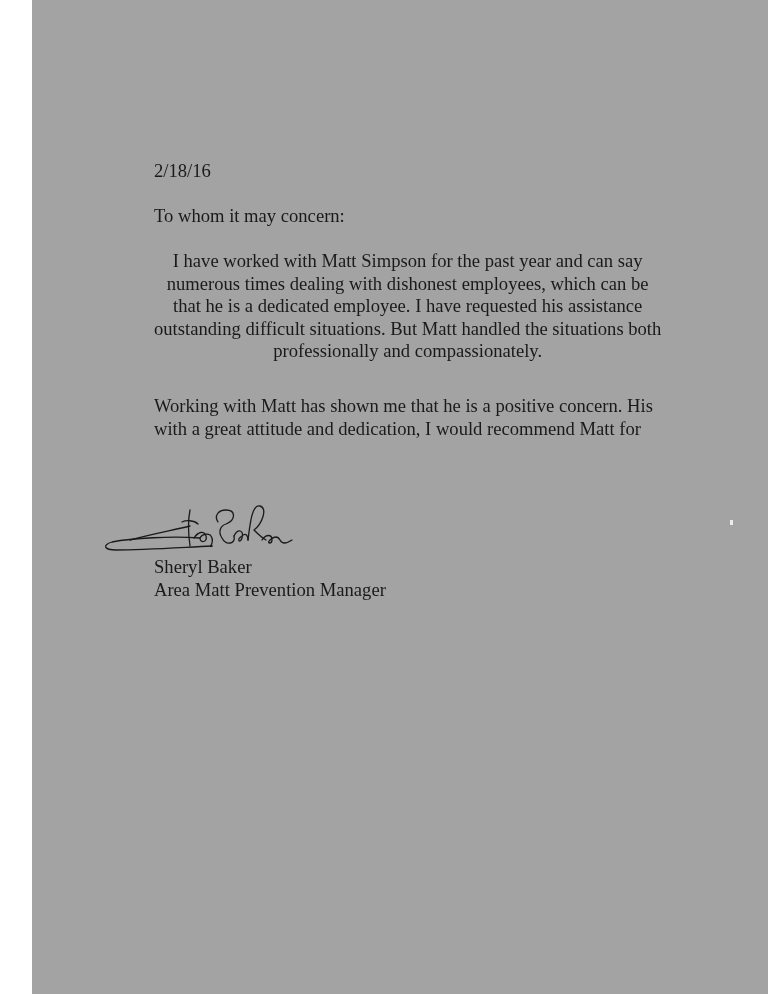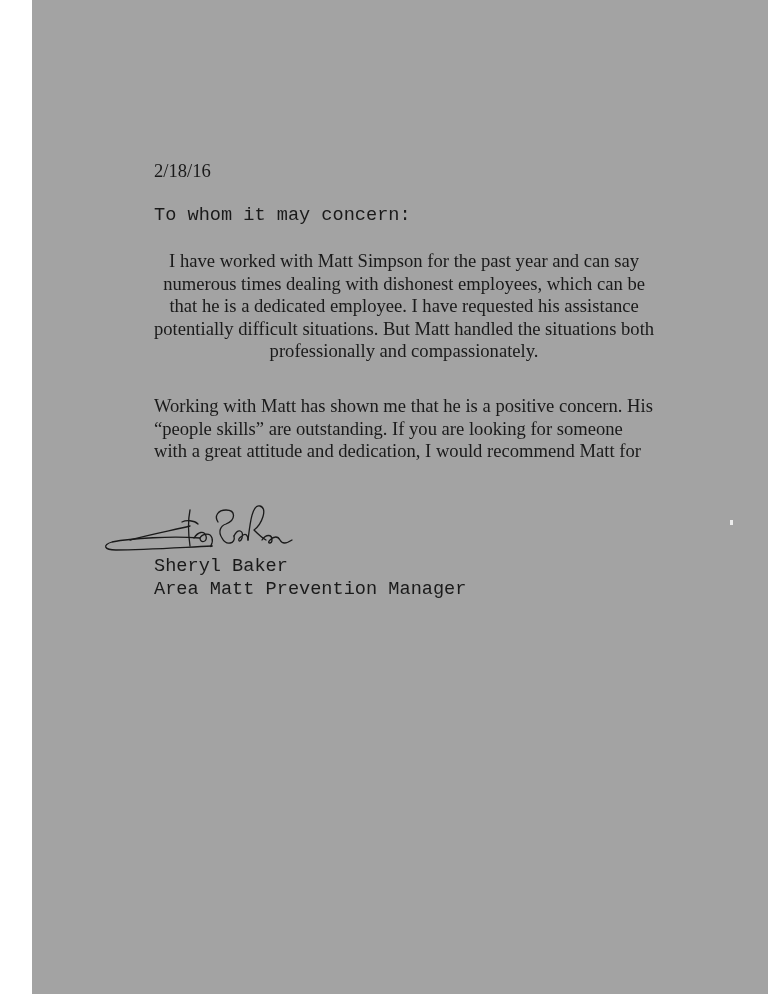--- a/index.html
+++ b/index.html
@@ -24,39 +24,38 @@
     }
     .text {
       position: absolute;
       left: 122px;
       font-size: 18.6px;
       line-height: 22.5px;
       white-space: nowrap;
       letter-spacing: 0px;
     }
     .date { top: 160px; }
-    .salutation { top: 205px; font-family: Liberation Mono, monospace; }
+    .salutation { top: 205px; }
     .para1 { top: 250px; text-align: center; }
     .para2 { top: 395px; }
     .line { display: block; }
     .signature {
       position: absolute;
       left: 70px;
       top: 500px;
       width: 200px;
       height: 62px;
     }
     .sig-block {
       position: absolute;
       left: 122px;
       top: 556px;
       font-size: 18.6px;
       line-height: 22.5px;
       white-space: nowrap;
-      font-family: Liberation Mono, monospace;
     }
     .speck {
       position: absolute;
       left: 698px;
       top: 520px;
       width: 3px;
       height: 5px;
       background: #ececec;
     }
   </style>
@@ -66,27 +65,26 @@
 <div class="page">
 
   <div class="text date">2/18/16</div>
 
   <div class="text salutation">To whom it may concern:</div>
 
   <div class="text para1">
     <span class="line">I have worked with Matt Simpson for the past year and can say</span>
     <span class="line">numerous times dealing with dishonest employees, which can be</span>
     <span class="line">that he is a dedicated employee. I have requested his assistance</span>
-    <span class="line">potentially difficult situations. But Matt handled the situations both</span>
+    <span class="line">outstanding difficult situations. But Matt handled the situations both</span>
     <span class="line">professionally and compassionately.</span>
   </div>
 
   <div class="text para2">
     <span class="line">Working with Matt has shown me that he is a positive concern. His</span>
-    <span class="line">“people skills” are outstanding. If you are looking for someone</span>
     <span class="line">with a great attitude and dedication, I would recommend Matt for</span>
   </div>
 
   <svg class="signature" viewBox="0 0 200 62" xmlns="http://www.w3.org/2000/svg">
     <g fill="none" stroke="#1a1a1a" stroke-width="1.3" stroke-linecap="round" stroke-linejoin="round">
 
       <path d="M98 38 C 70 36, 30 38, 10 42 C 0 45, 2 50, 14 50 C 40 50, 70 48, 110 46"></path>
 
       <path d="M28 40 C 50 34, 72 30, 88 26"></path>
 

